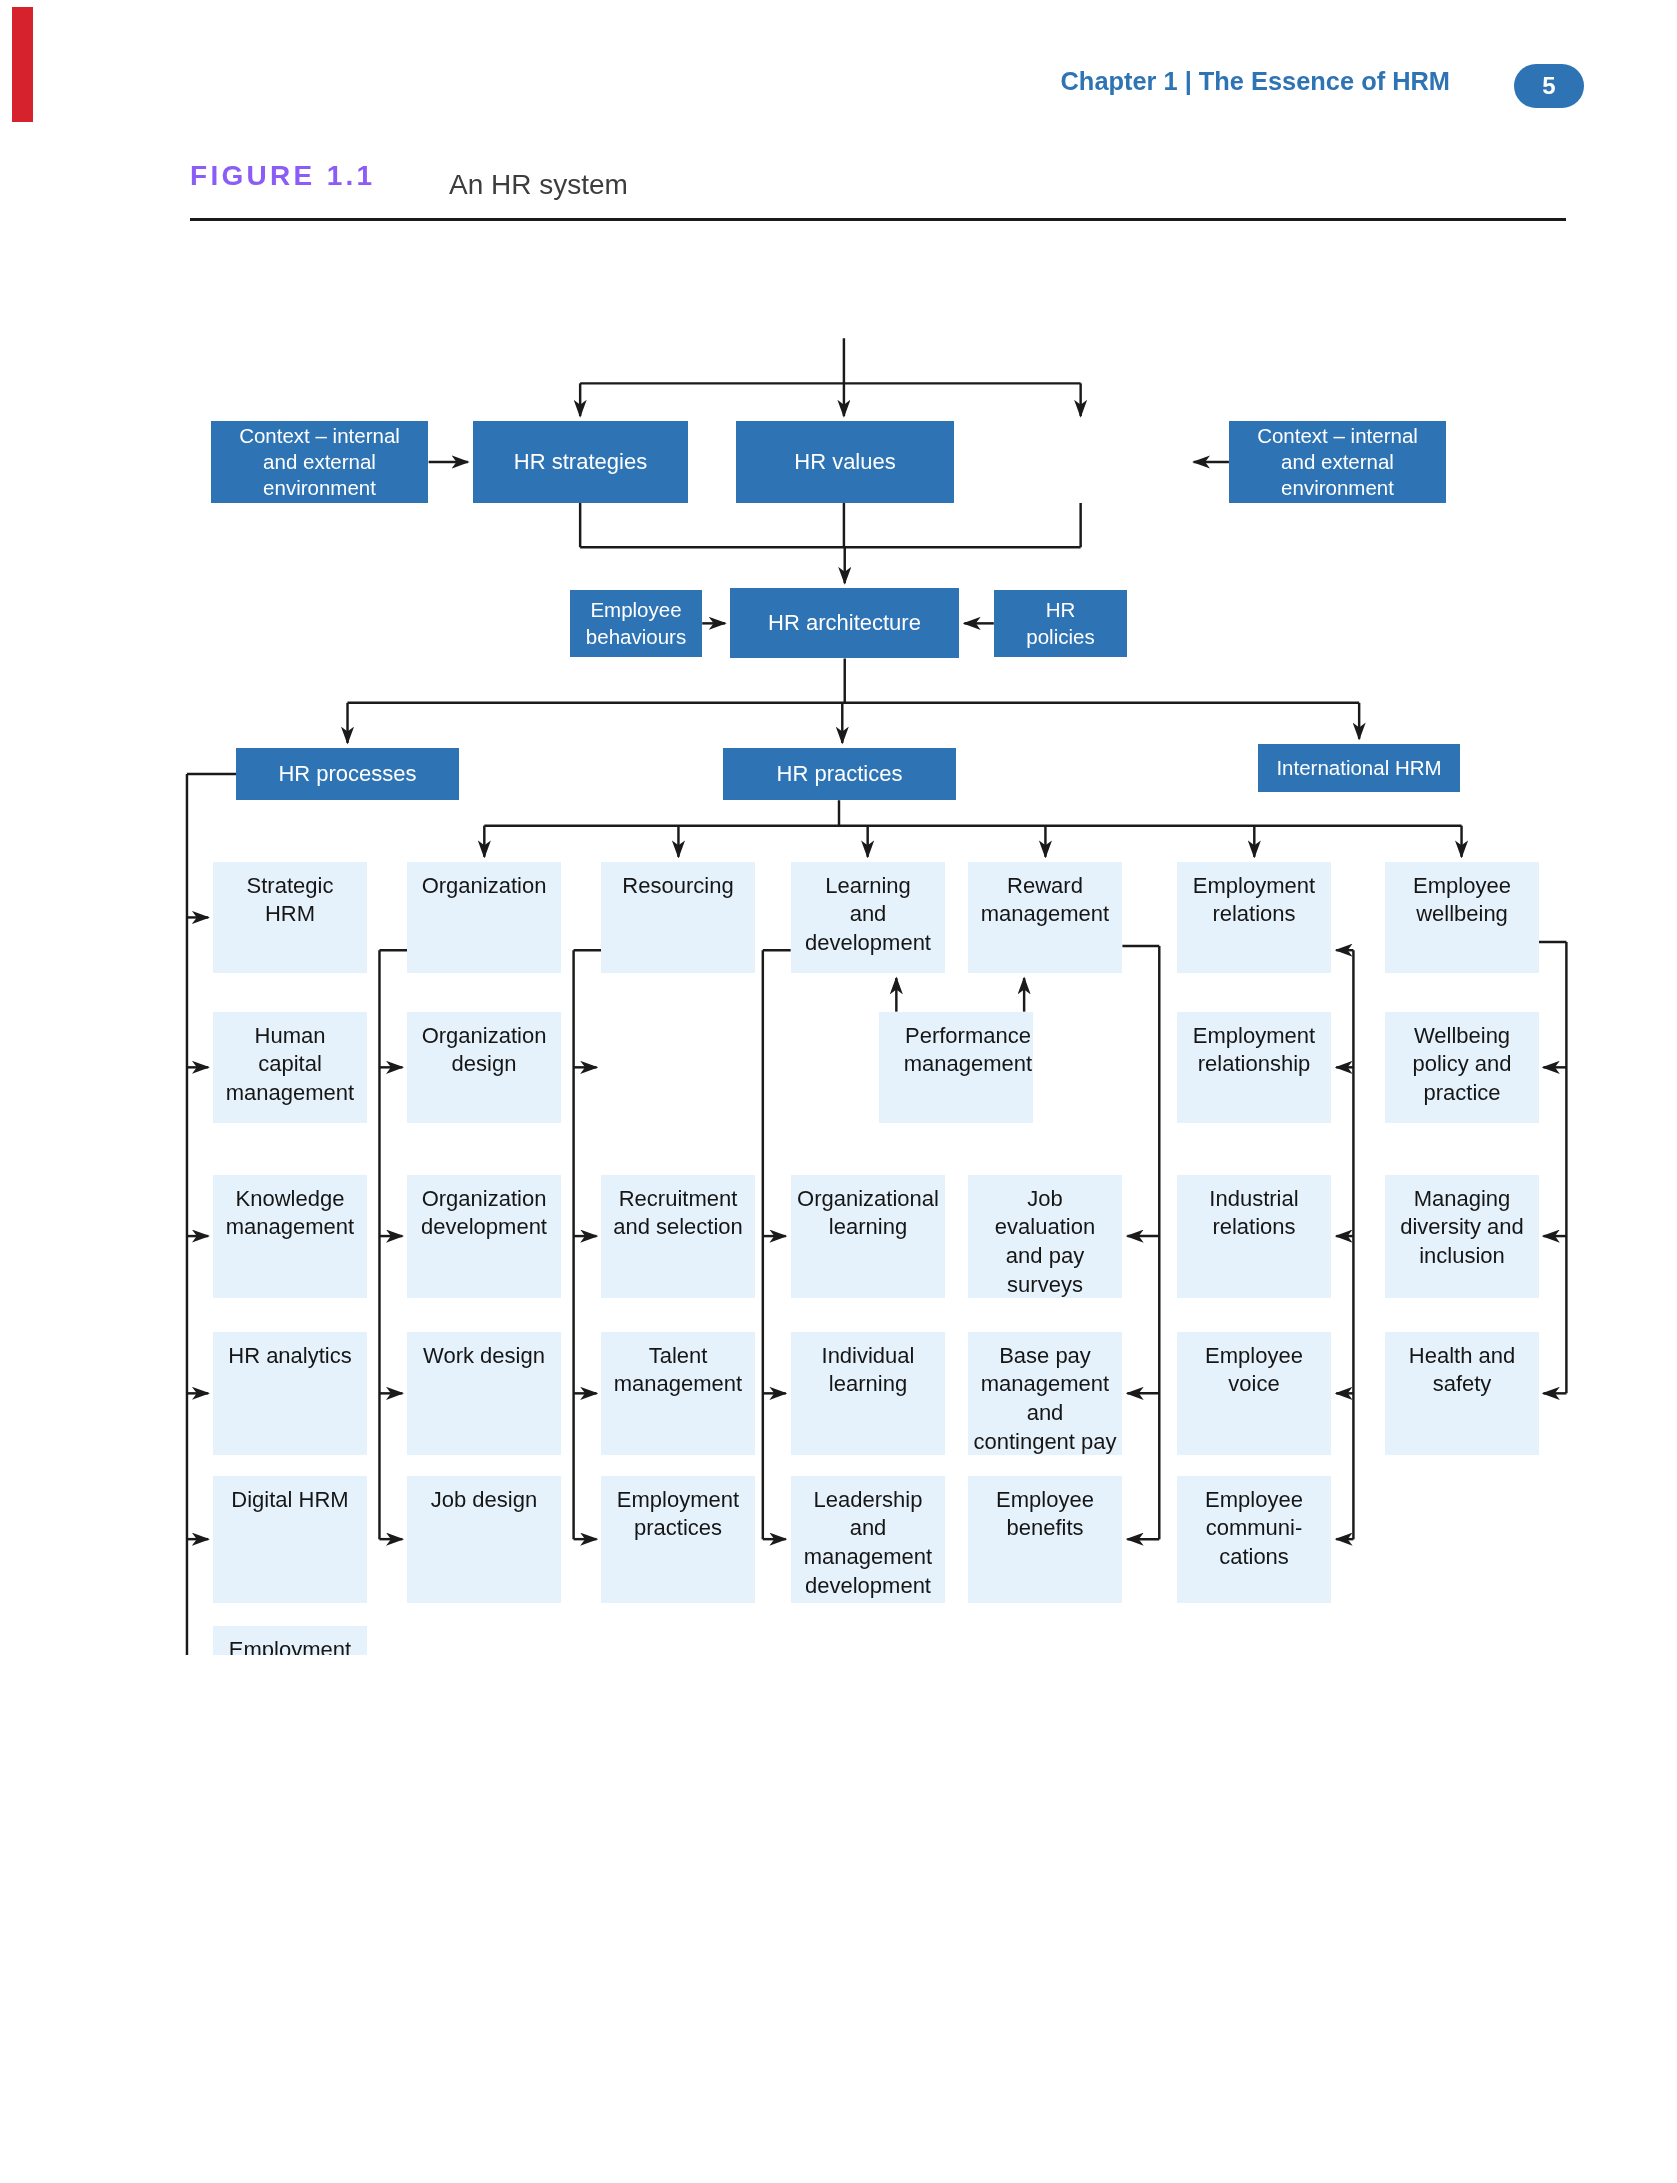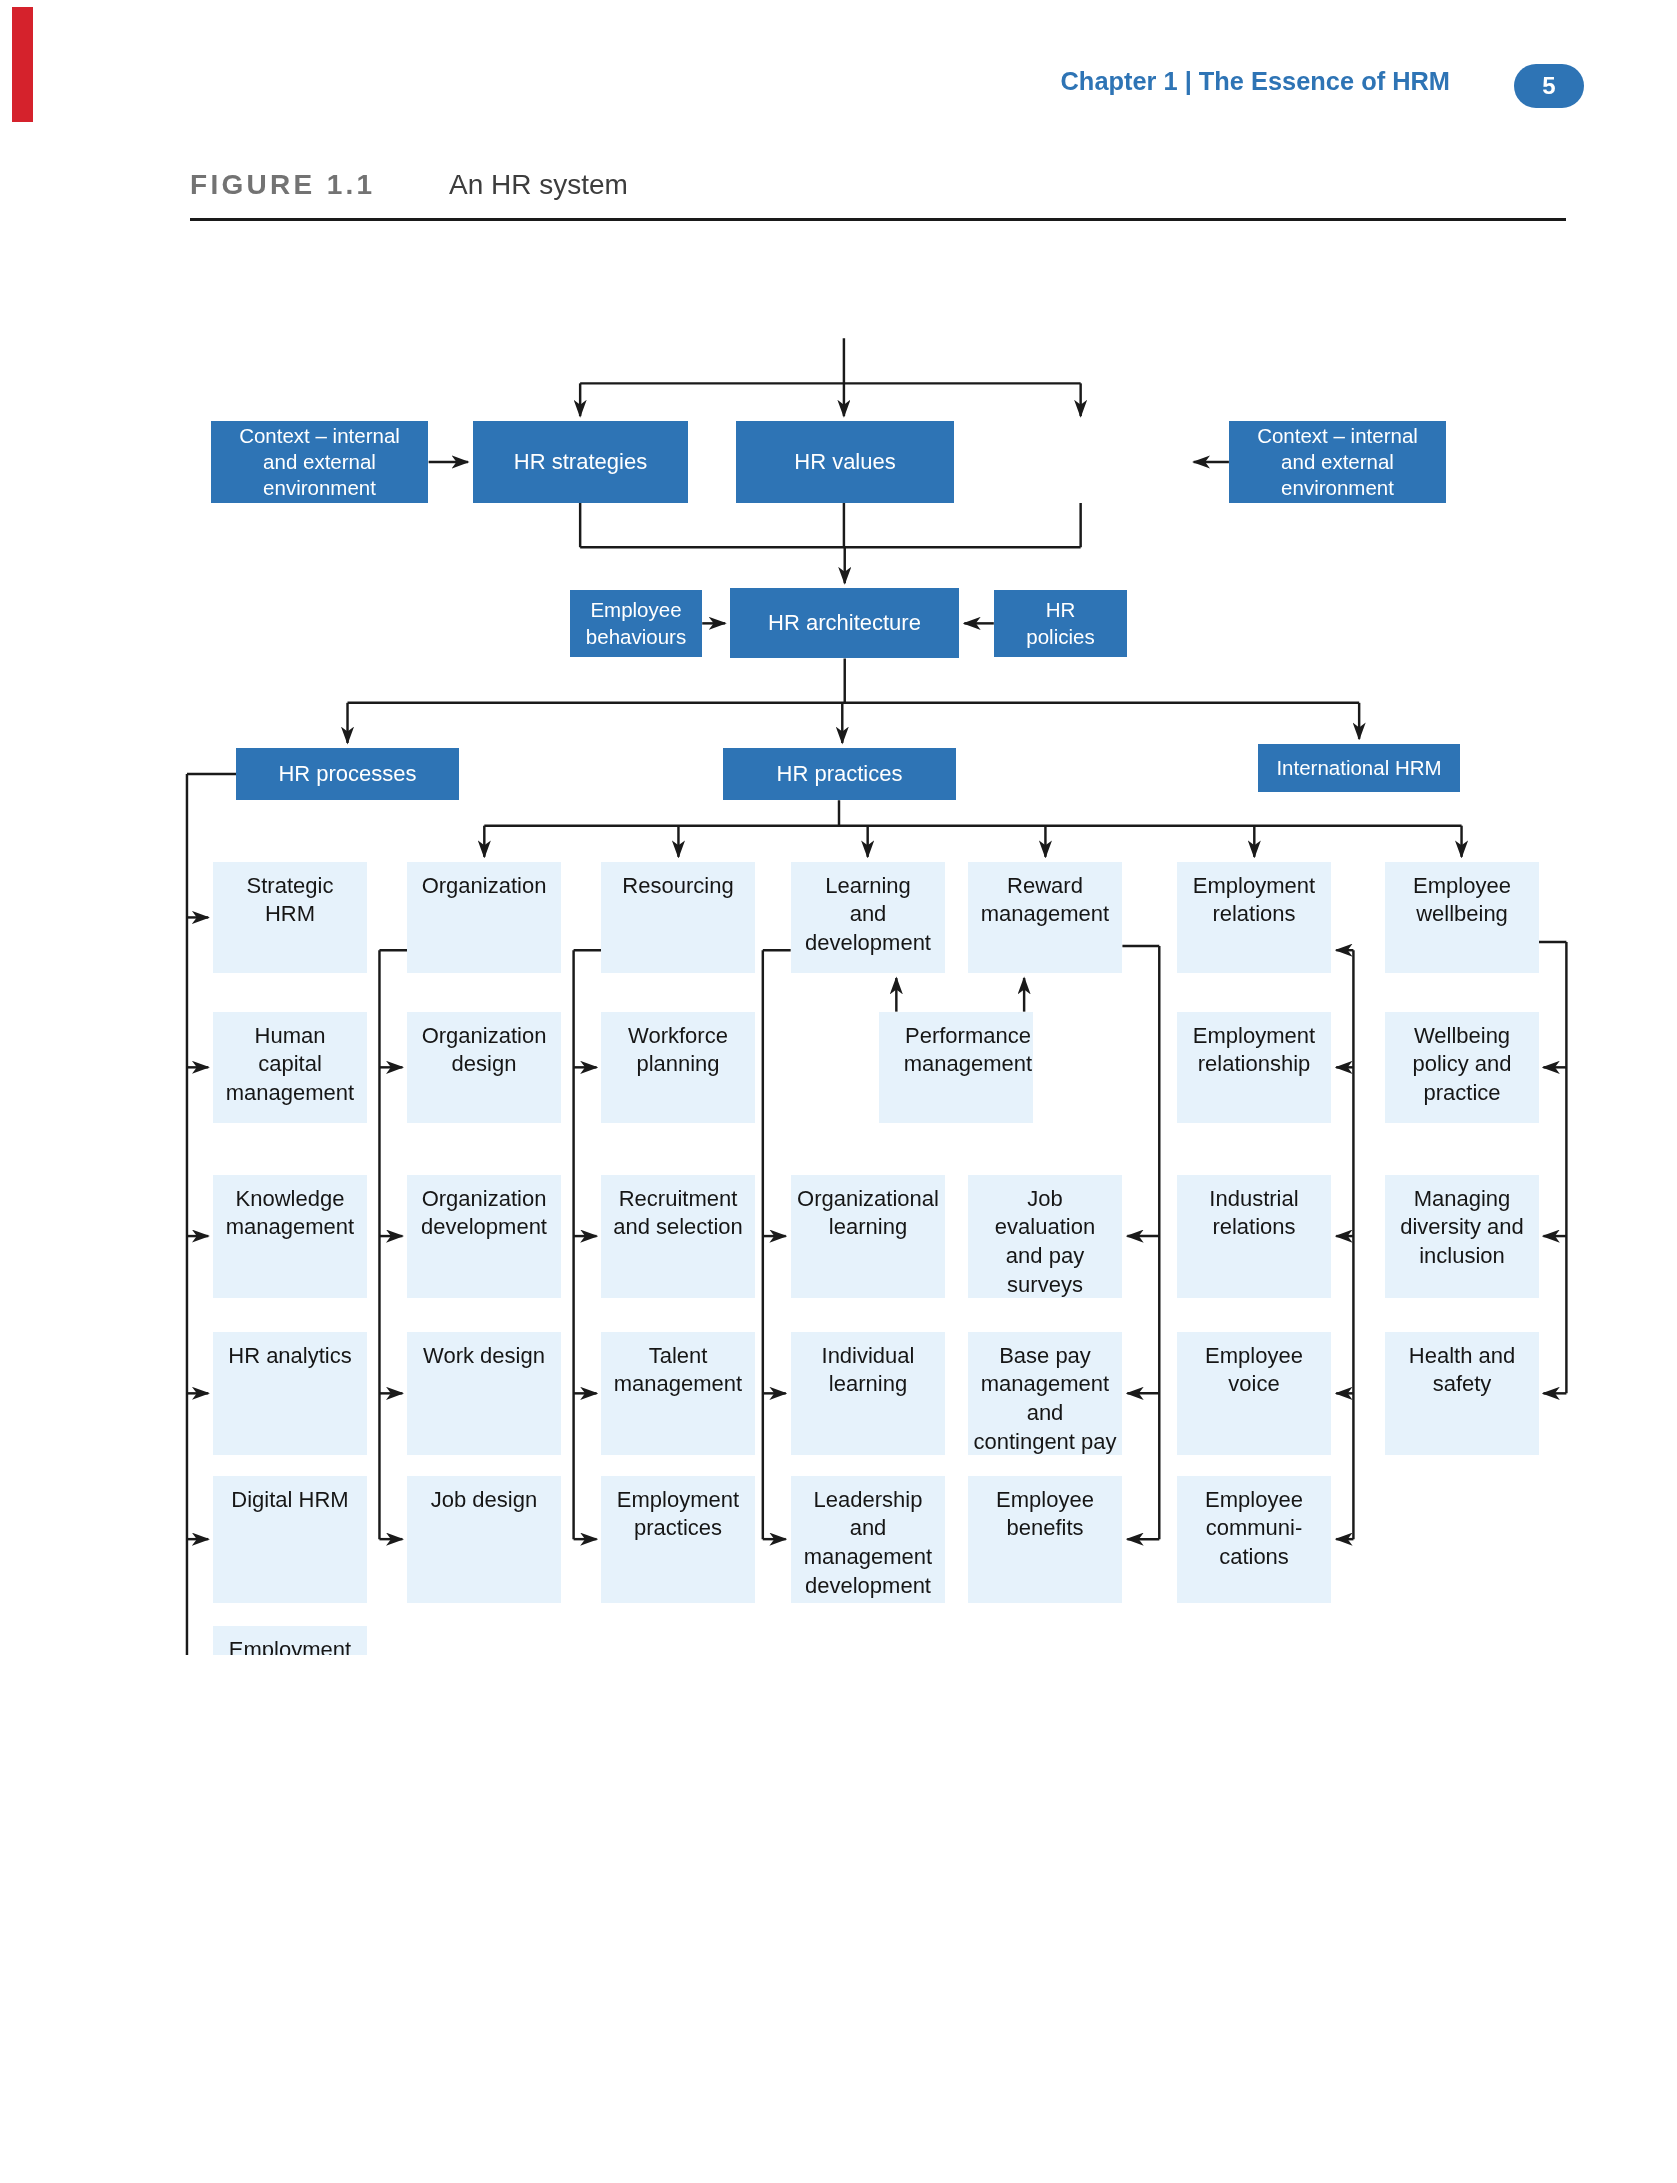--- a/index.html
+++ b/index.html
@@ -4,22 +4,22 @@
 <style>
   html,body{margin:0;padding:0;background:#ffffff;}
   #page{position:relative;width:1678px;height:1655px;background:#ffffff;overflow:hidden;
         font-family:"Liberation Sans", sans-serif;}
   #red-tab{position:absolute;left:11.5px;top:6.6px;width:21px;height:115px;background:#D5222C;}
   #chapter-header{position:absolute;left:737px;top:67px;width:713px;text-align:right;
         font-size:25.4px;font-weight:bold;color:#2E74B5;}
   #page-badge{position:absolute;left:1514px;top:64px;width:70px;height:44px;background:#2E74B5;
         border-radius:22px;color:#fff;font-size:24px;font-weight:bold;
         display:flex;align-items:center;justify-content:center;}
-  #figure-label{position:absolute;left:190px;top:169px;font-size:28px;font-weight:bold;
-        letter-spacing:3.3px;color:#737373;}
+  #figure-label{position:absolute;left:190px;top:160px;font-size:28px;font-weight:bold;
+        letter-spacing:3.3px;color:#8b5cf6;}
   #figure-title{position:absolute;left:449px;top:169px;font-size:28px;color:#3d3d3d;}
   #title-rule{position:absolute;left:190px;top:218px;width:1376px;height:2.5px;background:#1a1a1a;}
   svg.wires{position:absolute;left:0;top:0;}
   .bd{position:absolute;background:#2E74B5;color:#ffffff;display:flex;align-items:center;
       justify-content:center;text-align:center;white-space:pre-line;font-size:22px;line-height:1.28;}
   .bl{position:absolute;background:#E6F2FB;color:#161616;text-align:center;white-space:pre-line;
       font-size:22px;line-height:1.3;padding-top:9.8px;box-sizing:border-box;}
   #employee-experience-bar{position:absolute;left:215px;top:1835px;width:1311px;height:66px;
       background:#2E74B5;color:#fff;display:flex;align-items:center;justify-content:center;
       font-size:28px;font-style:italic;}
@@ -150,22 +150,20 @@
   <div class="bl" style="left:1177px;top:862px;width:154px;height:111px;">Employment
 relations</div>
   <div class="bl" style="left:1385px;top:862px;width:154px;height:111px;">Employee
 wellbeing</div>
 
   <div class="bl" style="left:213px;top:1012px;width:154px;height:111px;">Human
 capital
 management</div>
   <div class="bl" style="left:407px;top:1012px;width:154px;height:111px;">Organization
 design</div>
-  <div class="bl" style="left:601px;top:1012px;width:154px;height:111px;">Workforce
-planning</div>
   <div class="bl" style="left:879px;top:1012px;width:154px;height:111px;padding-left:24px;">Performance
 management</div>
   <div class="bl" style="left:1177px;top:1012px;width:154px;height:111px;">Employment
 relationship</div>
   <div class="bl" style="left:1385px;top:1012px;width:154px;height:111px;">Wellbeing
 policy and
 practice</div>
 
   <div class="bl" style="left:213px;top:1175px;width:154px;height:123px;">Knowledge
 management</div>

